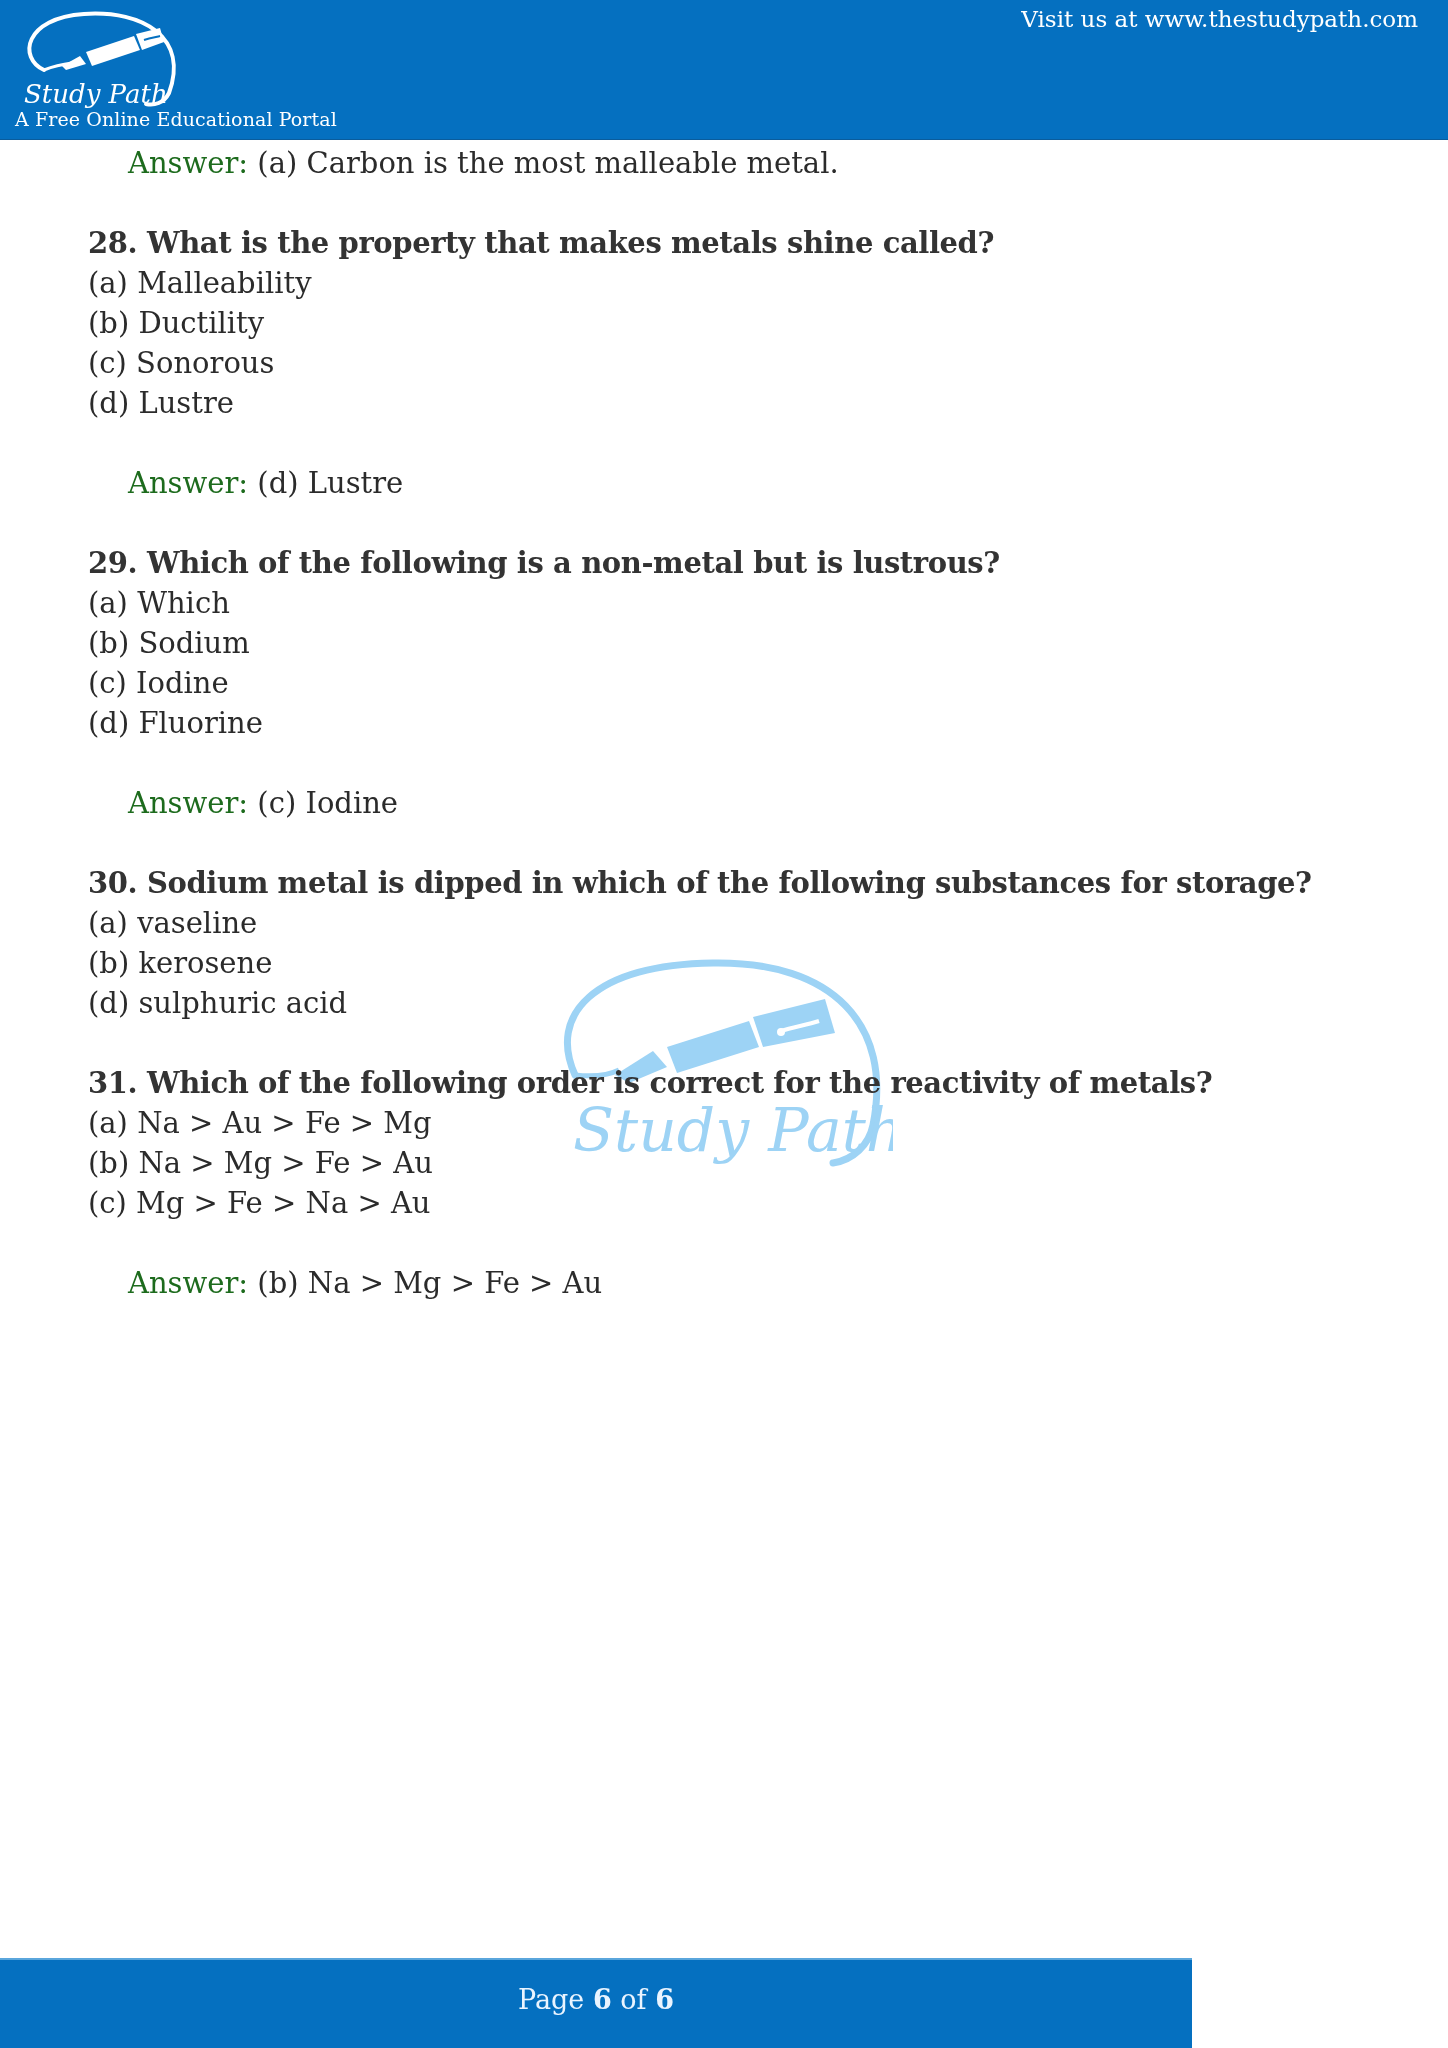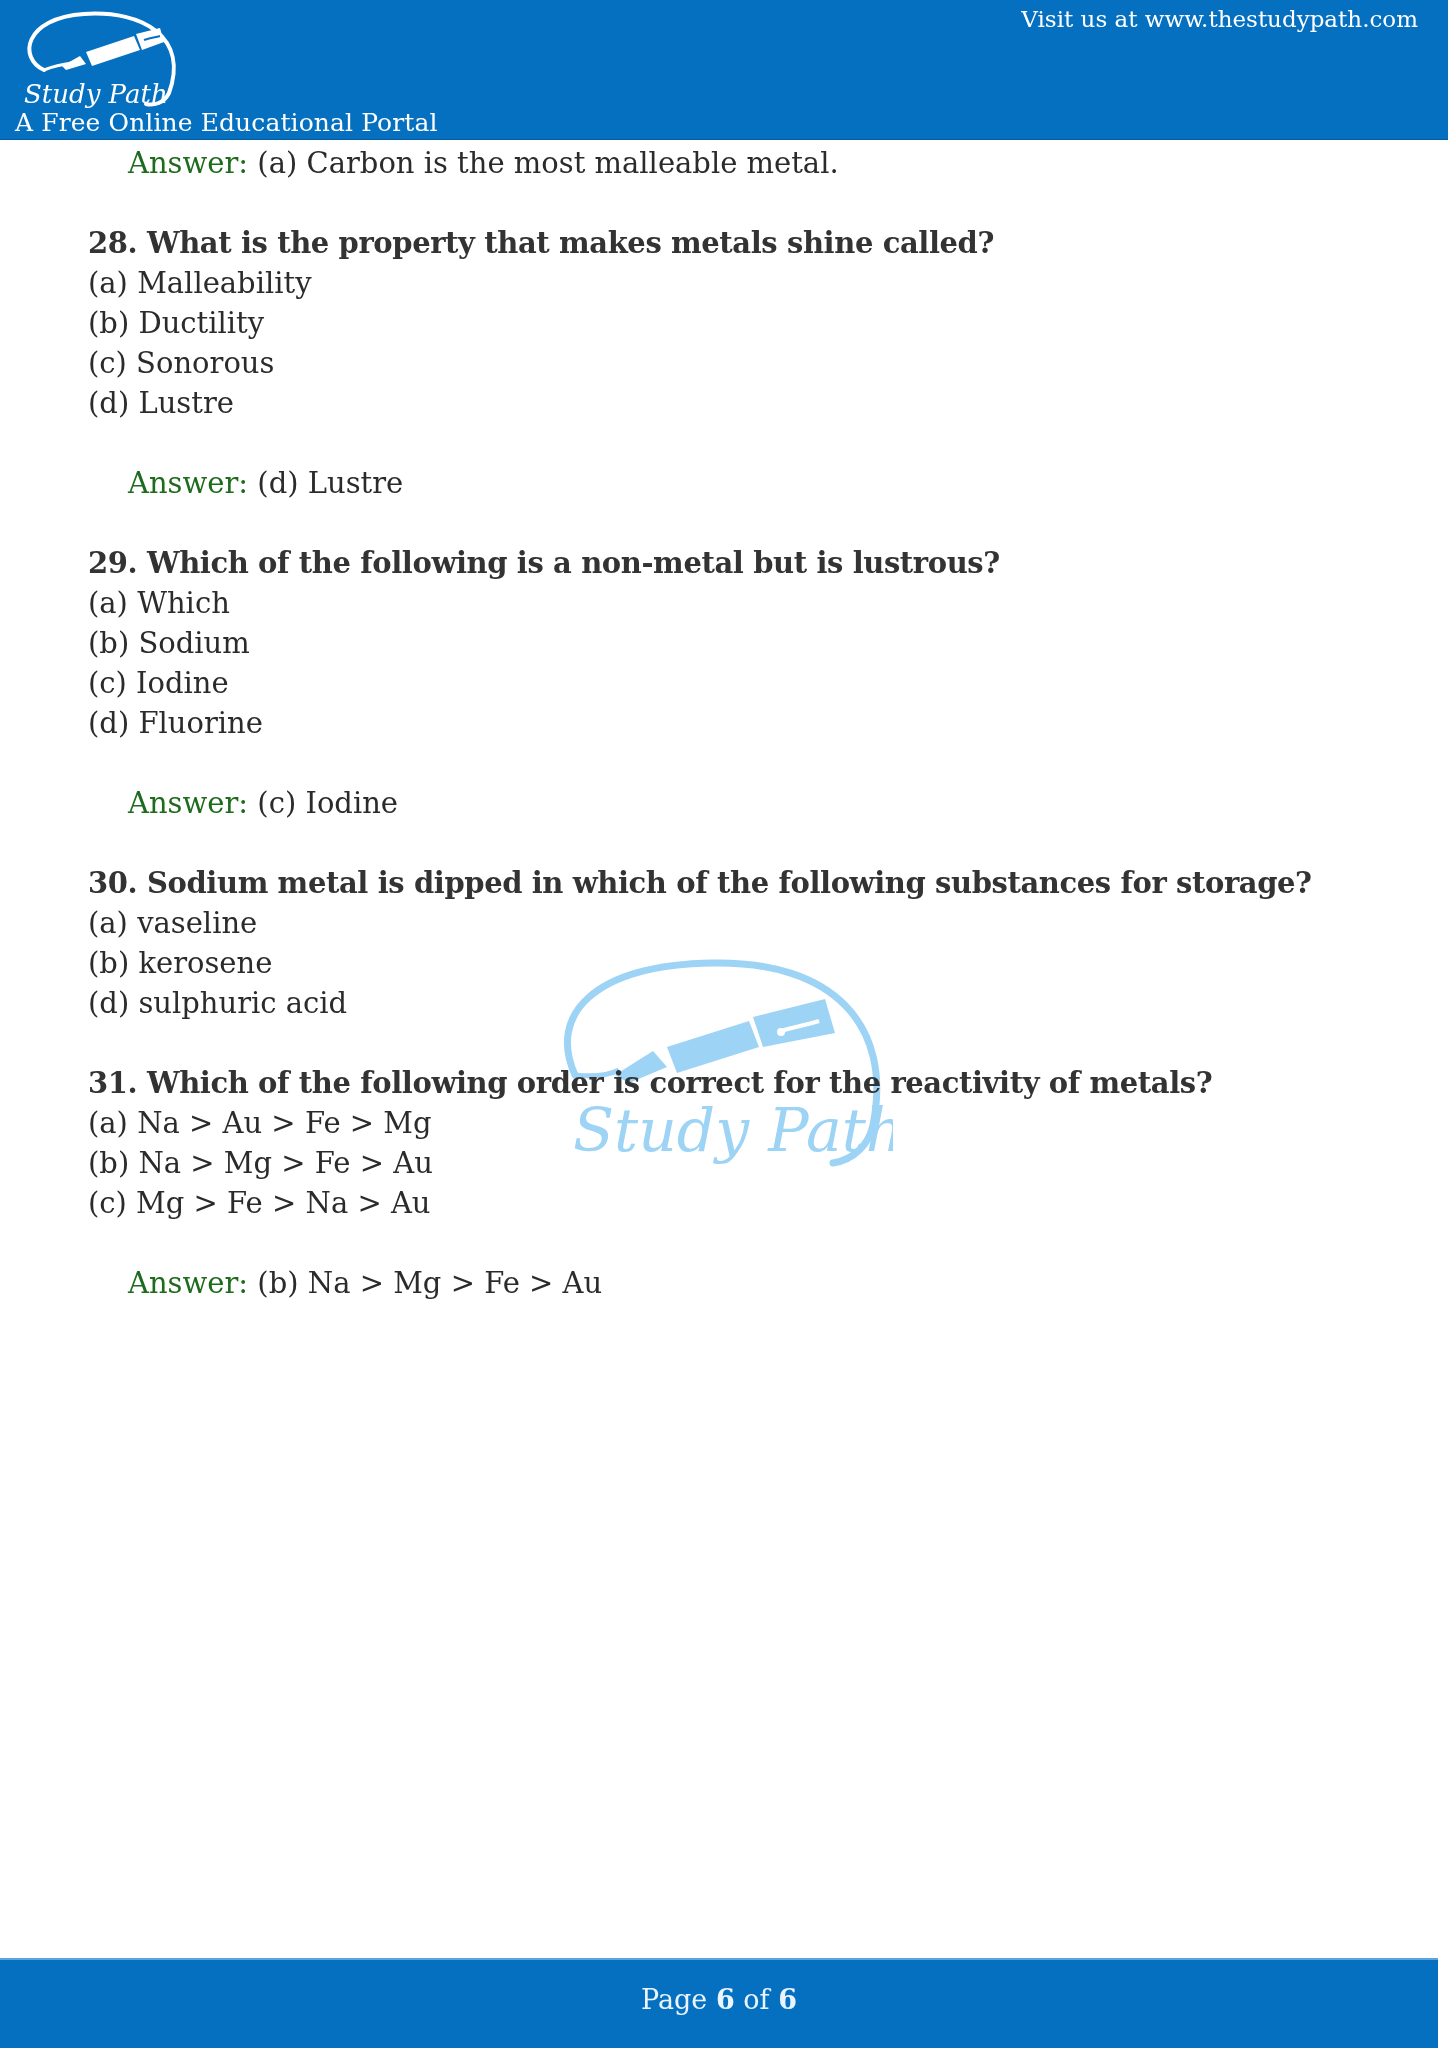--- a/index.html
+++ b/index.html
@@ -9,21 +9,21 @@
   .header {
     position: absolute; left: 0; top: 0; width: 1448px; height: 140px;
     background: #0570c0;
     border-bottom: 1px solid #0a5c9c;
   }
   .header .logo {
     position: absolute; left: 14px; top: 8px; width: 170px; height: 100px;
   }
   .header .tagline {
     position: absolute; left: 15px; top: 108px;
-    color: #ffffff; font-size: 25px; letter-spacing: 0.1px;
+    color: #ffffff; font-size: 19px; letter-spacing: 0.1px;
     font-family: "DejaVu Serif", serif;
   }
   .header .center {
     position: absolute; left: 440px; width: 568px; top: 8px;
     text-align: center; color: #ffffff;
   }
   .header .center div { font-size: 29px; line-height: 40px; }
   .header .center .l1 { height: 40px; }
   .header .center .l2 { height: 40px; }
   .header .center .l3 { height: 46px; line-height: 50px; }
@@ -40,21 +40,21 @@
   .question { font-weight: bold; color: #333333; letter-spacing: -0.4px; }
   .option { color: #2b2b2b; }
   .answer-line { color: #2b2b2b; margin-bottom: 40px; margin-left: 40px; }
   .answer-label { color: #1d6b1d; }
 
   .watermark {
     position: absolute; left: 553px; top: 955px; width: 340px; height: 220px;
   }
 
   .footer {
-    position: absolute; left: 0; top: 1958px; width: 1438px; height: 90px;
+    position: absolute; left: 0; top: 1958px; width: 1192px; height: 90px;
     background: #0570c0;
     border-top: 2px solid #5aa6dc;
     text-align: center; color: #eaf4ff;
   }
   .footer .page-text { position: absolute; left: 0; right: 0; top: 24px; font-size: 27px; }
   .footer .num { font-weight: bold; }
 </style>
 </head>
 <body>
 

